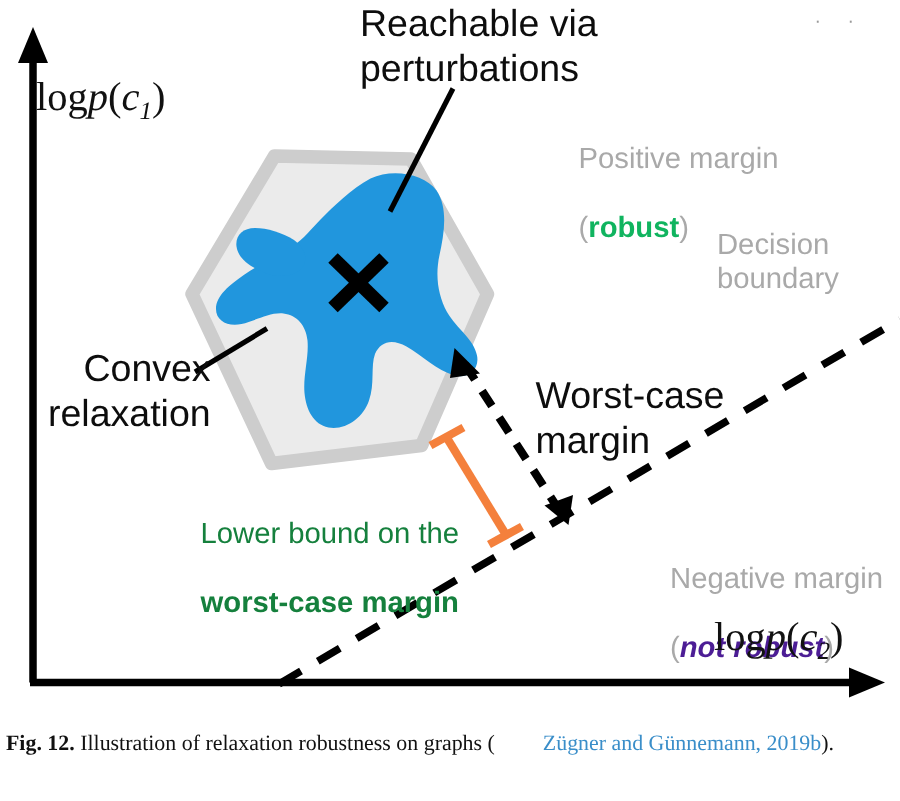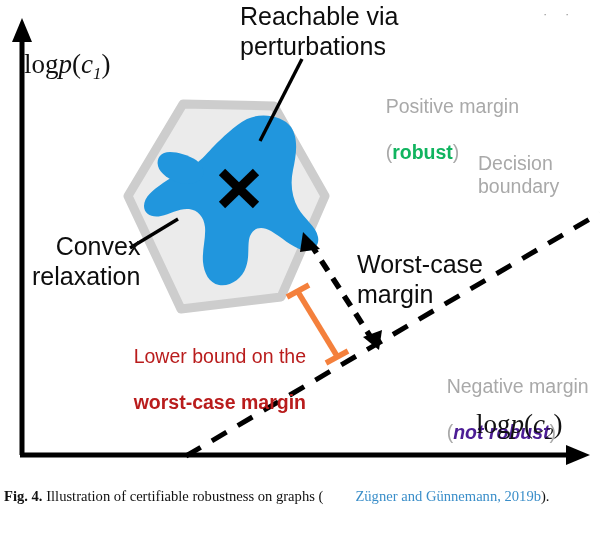--- a/index.html
+++ b/index.html
@@ -26,21 +26,21 @@
     width: 600px;
     height: 478px;
   }
   .lbl {
     position: absolute;
     line-height: 1.18;
     white-space: pre;
   }
   .lbl-dark   { color: #0d0d0d; font-size: 25px; }
   .lbl-grey   { color: #a9a9a9; font-size: 19.5px; }
-  .lbl-orange { color: #b91c1c; font-size: 19.5px; }
+  .lbl-orange { color: #15803d; font-size: 19.5px; }
   .strong     { font-weight: bold; }
   .green { color: #10b45f; font-weight: bold; }
   .red   { color: #4c1d95; font-weight: bold; font-style: italic; }
   .axis-label {
     position: absolute;
     font-family: "Liberation Serif", serif;
     font-size: 27px;
     color: #111111;
     white-space: nowrap;
   }
@@ -168,13 +168,13 @@
   <div class="axis-label" style="left:24px; top:16px;margin-top:33px;">
     <span>log</span><i>p</i><span>(</span><i>c</i><sub>1</sub><span>)</span>
   </div>
 
   <div class="axis-label" style="left:476px; top:409px;">
     <span>log</span><i>p</i><span>(</span><i>c</i><sub>2</sub><span>)</span>
   </div>
 
 </div>
 
-<div id="caption"><span class="cap-bold">Fig. 4.</span><span> Illustration of certifiable robustness on graphs (</span><span class="cite">Zügner and Günnemann, 2019b</span><span>).</span></div>
+<div id="caption"><span class="cap-bold">Fig. 12.</span><span> Illustration of relaxation robustness on graphs (</span><span class="cite">Zügner and Günnemann, 2019b</span><span>).</span></div>
 
 </body></html>

